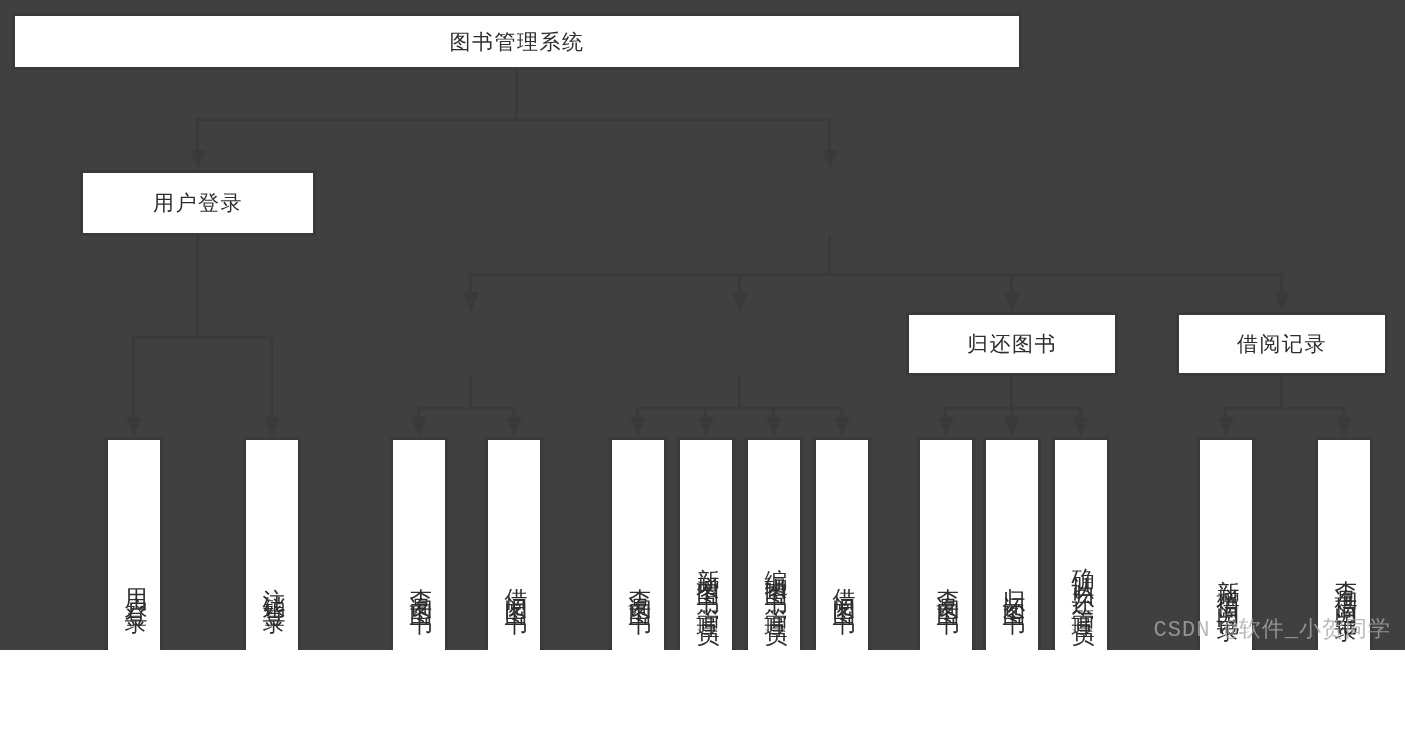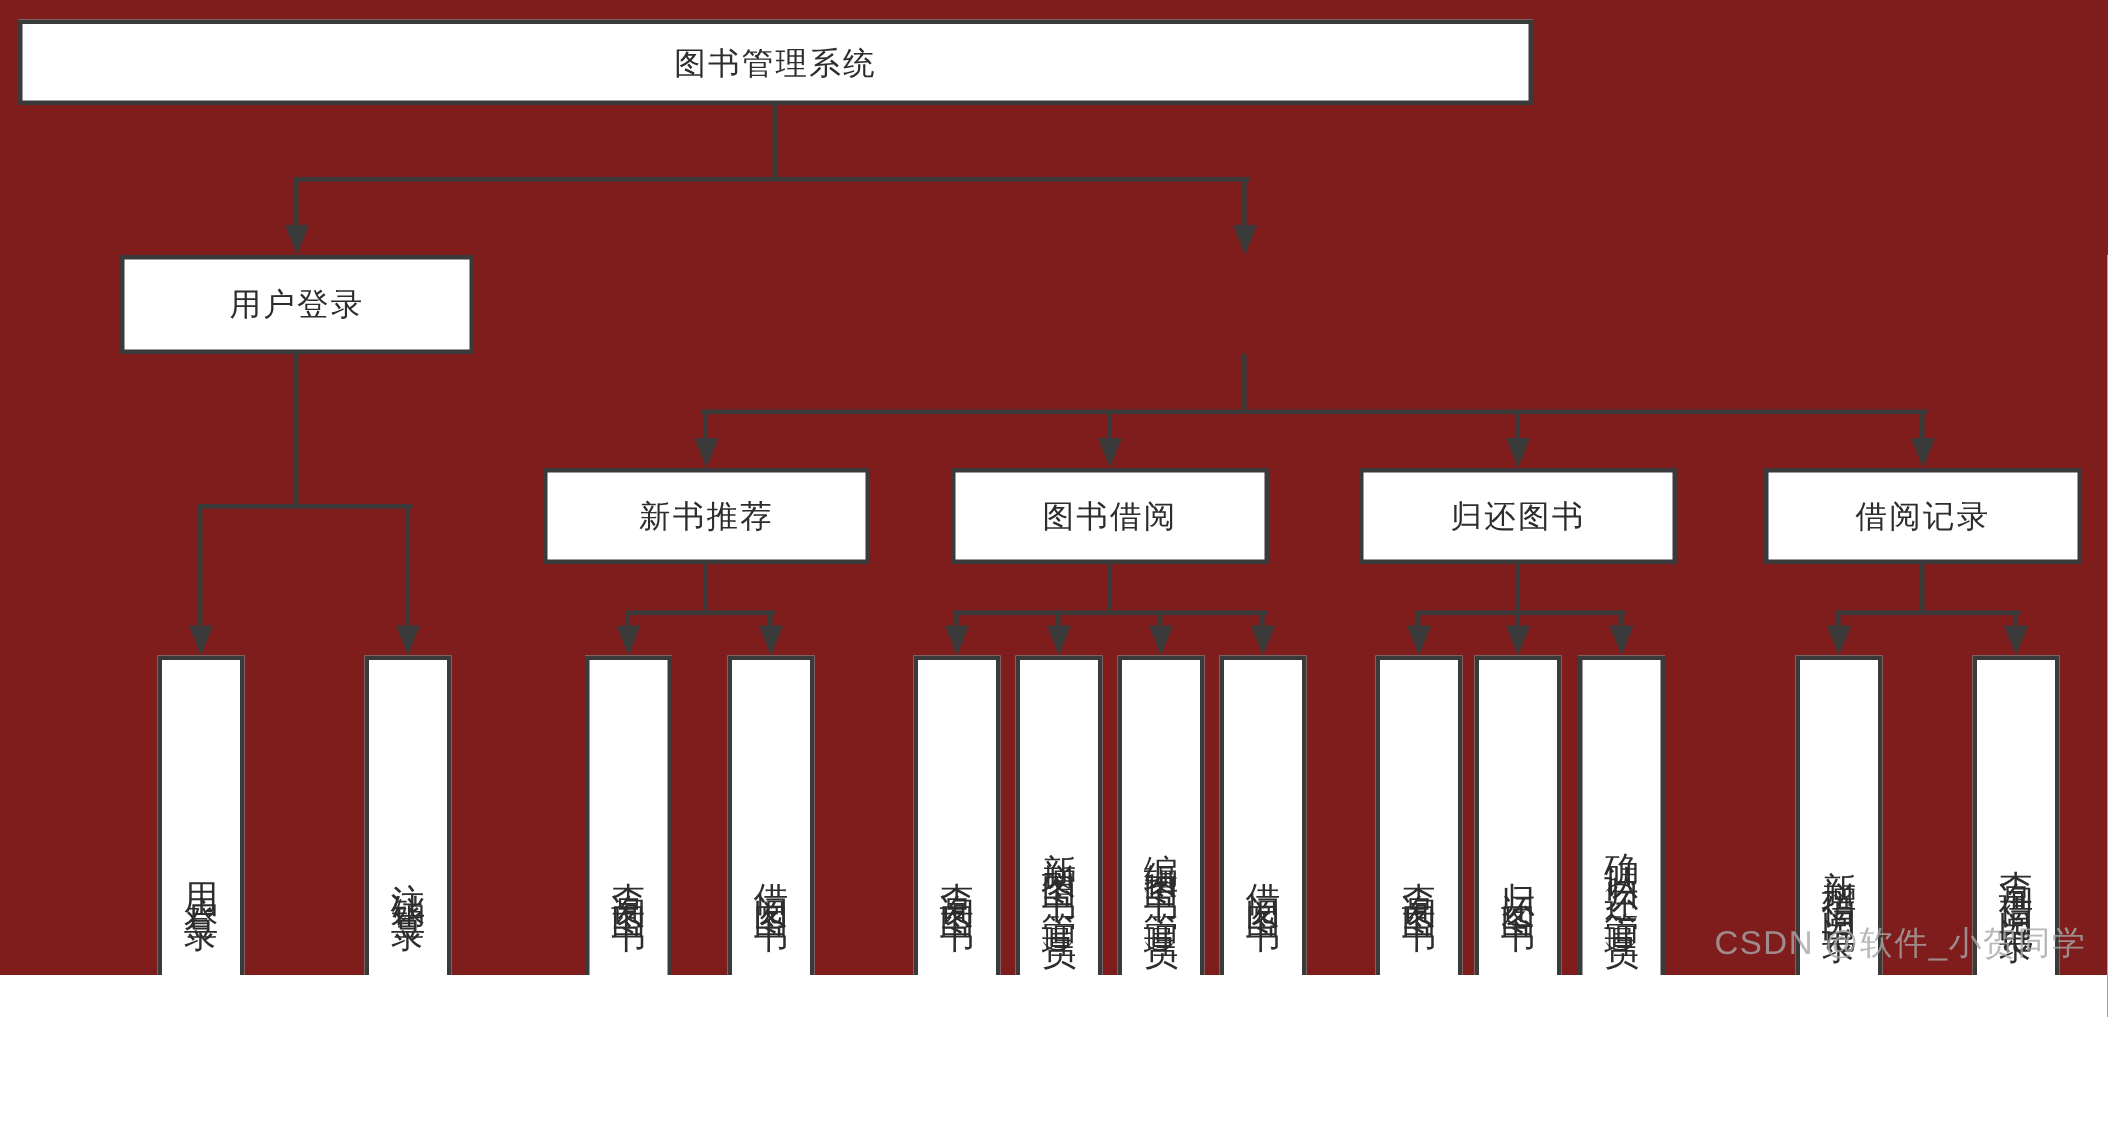--- a/index.html
+++ b/index.html
@@ -1,18 +1,18 @@
 <!DOCTYPE html>
 <html><head>
 <meta charset="utf-8">
 <style>
   html,body { margin:0; padding:0; background:#ffffff; }
   .stage {
-    position:relative; width:1405px; height:650px; background:#7f1d1d;
-    font-family:Liberation Sans, sans-serif; overflow:hidden;
+    position:relative; width:1405px; height:650px; background:#404040;
+    font-family:Liberation Mono, monospace; overflow:hidden;
   }
   .box {
     position:absolute; background:#ffffff; border:3px solid #3a3a3a;
     box-sizing:border-box; display:flex; align-items:center; justify-content:center;
     color:#2d2d2d; font-size:21px; letter-spacing:1.5px; z-index:2; text-align:center;
   }
   .leaf {
     writing-mode:vertical-rl; text-orientation:mixed;
     font-size:23px; letter-spacing:8px; line-height:1;
   }
@@ -30,22 +30,20 @@
 </style>
 </head>
 <body>
 
 <div class="stage">
 
   <div class="box" style="left:12px;top:13px;width:1010px;height:57px">图书管理系统</div>
 
   <div class="box" style="left:80px;top:170px;width:236px;height:66px">用户登录</div>
 
-  <div class="box" style="left:362px;top:312px;width:218px;height:64px">新书推荐</div>
-  <div class="box" style="left:634px;top:312px;width:212px;height:64px">图书借阅</div>
   <div class="box" style="left:906px;top:312px;width:212px;height:64px">归还图书</div>
   <div class="box" style="left:1176px;top:312px;width:212px;height:64px">借阅记录</div>
 
   <div class="box leaf" style="left:105px;top:437px;width:58px;height:298px">用户登录</div>
   <div class="box leaf" style="left:243px;top:437px;width:58px;height:298px">注销登录</div>
 
   <div class="box leaf" style="left:390px;top:437px;width:58px;height:298px">查询图书</div>
   <div class="box leaf" style="left:485px;top:437px;width:58px;height:298px">借阅图书</div>
 
   <div class="box leaf" style="left:609px;top:437px;width:58px;height:298px">查询图书</div>

